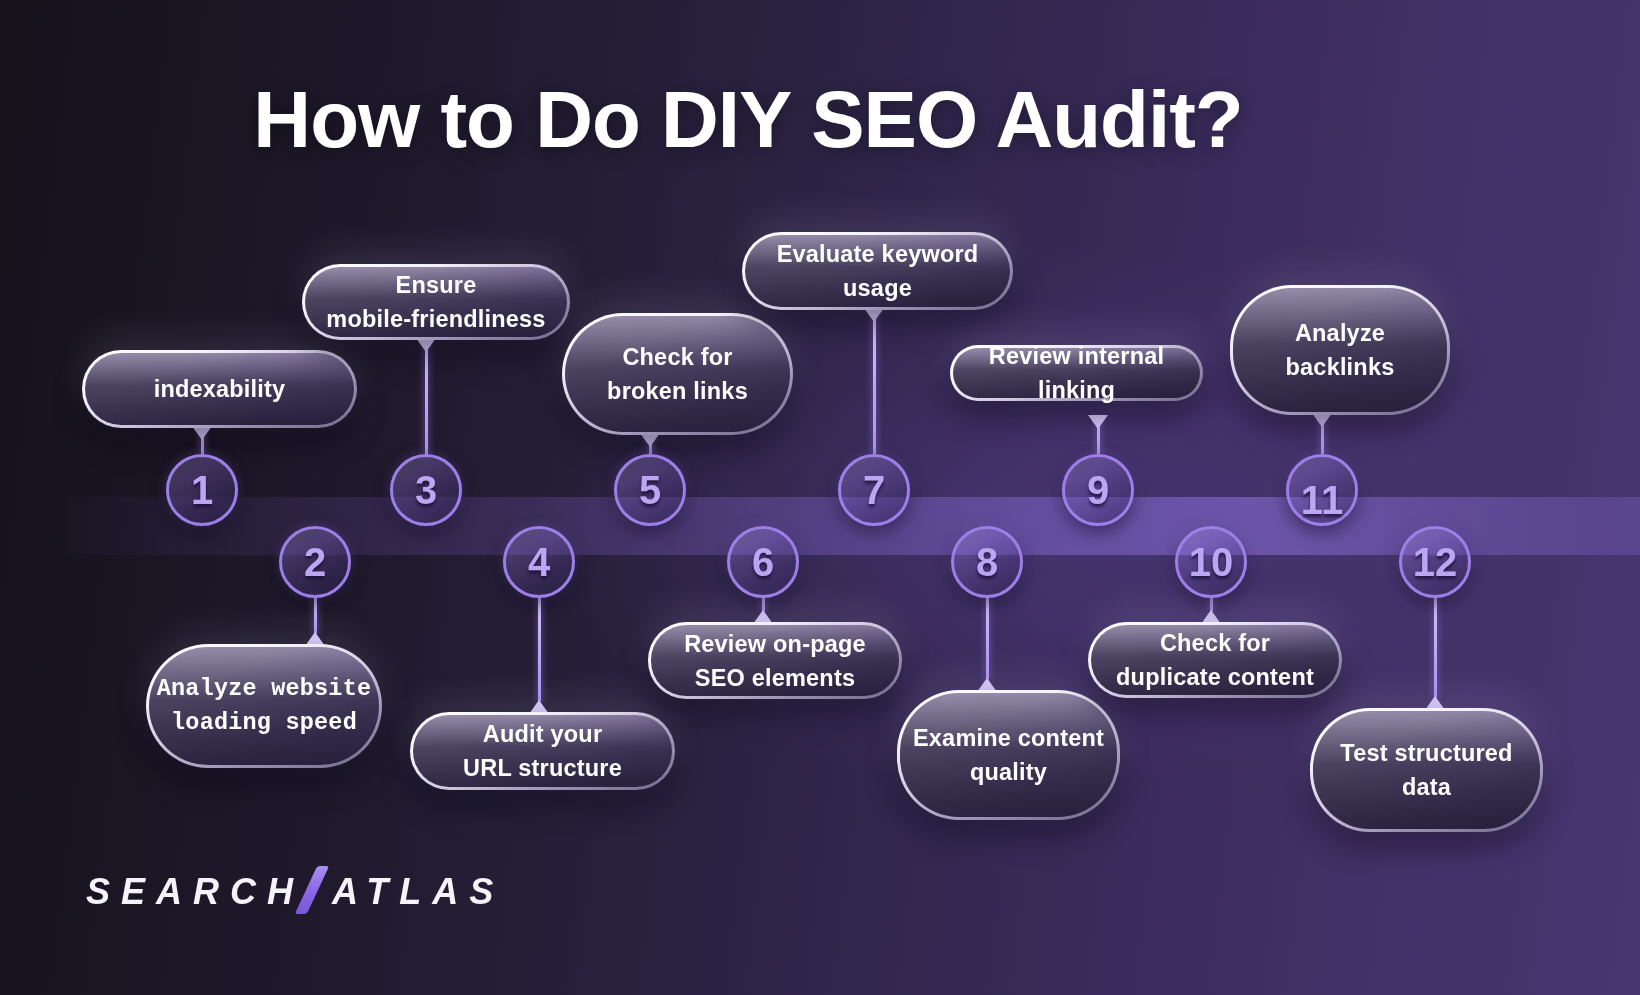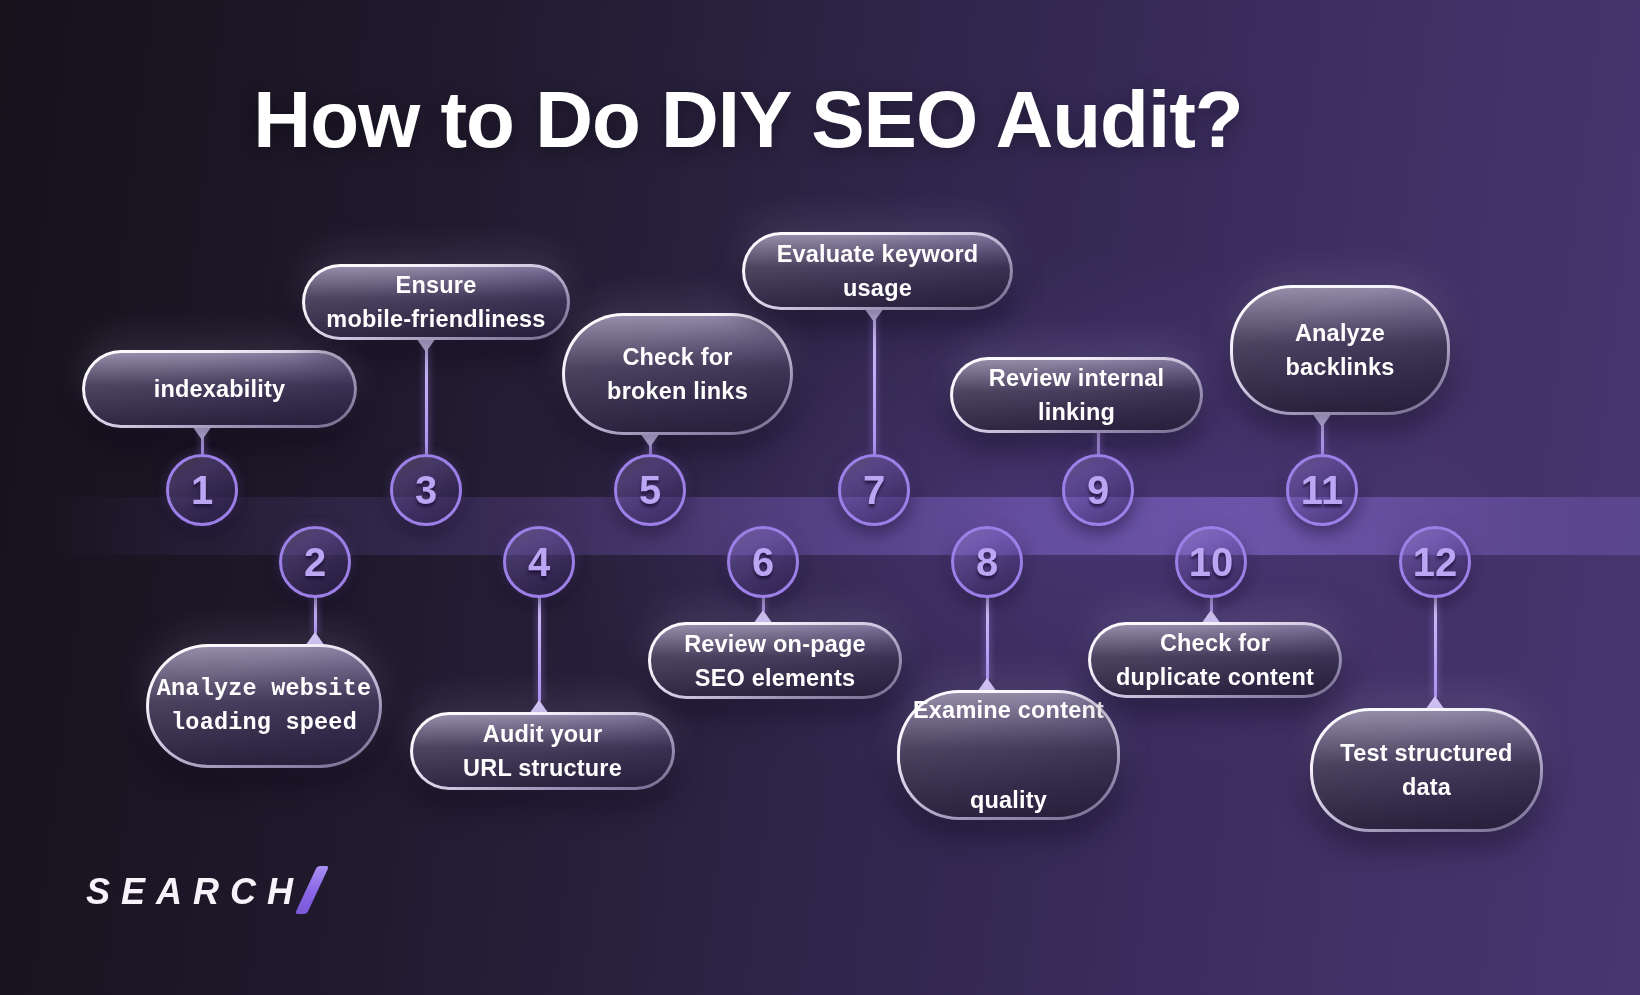--- a/index.html
+++ b/index.html
@@ -102,35 +102,35 @@
     border-right: 10px solid transparent;
   }
   .tip-down { border-top: 14px solid #d6c8fa; }
   .tip-up   { border-bottom: 14px solid #d6c8fa; }
 
   
   .p1  { left: 82px;   top: 350px; width: 275px; height: 78px;  border-radius: 39px; }
   .p3  { left: 302px;  top: 264px; width: 268px; height: 76px;  border-radius: 38px; }
   .p5  { left: 562px;  top: 313px; width: 231px; height: 122px; border-radius: 61px; }
   .p7  { left: 742px;  top: 232px; width: 271px; height: 78px;  border-radius: 39px; }
-  .p9  { left: 950px;  top: 357px; width: 253px; height: 76px;  border-radius: 38px; }
+  .p9  { left: 950px;  top: 345px; width: 253px; height: 56px;  border-radius: 38px; }
   .p11 { left: 1230px; top: 285px; width: 220px; height: 130px; border-radius: 62px; }
   .p2  { left: 146px;  top: 644px; width: 236px; height: 124px; border-radius: 62px; font-family: Liberation Mono, monospace; }
   .p4  { left: 410px;  top: 712px; width: 265px; height: 78px;  border-radius: 39px; }
   .p6  { left: 648px;  top: 622px; width: 254px; height: 77px;  border-radius: 38px; }
-  .p8  { left: 897px;  top: 690px; width: 223px; height: 130px; border-radius: 62px; justify-content: space-between; }
+  .p8  { left: 897px;  top: 690px; width: 223px; height: 130px; border-radius: 62px; }
   .p10 { left: 1088px; top: 622px; width: 254px; height: 76px;  border-radius: 38px; }
   .p12 { left: 1310px; top: 708px; width: 233px; height: 124px; border-radius: 60px; }
 
   .c1  { left: 166px;  top: 454px; }
   .c3  { left: 390px;  top: 454px; }
   .c5  { left: 614px;  top: 454px; }
   .c7  { left: 838px;  top: 454px; }
   .c9  { left: 1062px; top: 454px; }
-  .c11 { left: 1286px; top: 454px; }
+  .c11 { left: 1286px; top: 454px; align-items: flex-end; }
   .c2  { left: 279px;  top: 526px; }
   .c4  { left: 503px;  top: 526px; }
   .c6  { left: 727px;  top: 526px; }
   .c8  { left: 951px;  top: 526px; }
   .c10 { left: 1175px; top: 526px; }
   .c12 { left: 1399px; top: 526px; justify-content: center; }
 
   .l1  { left: 200.5px;  top: 427px; height: 29px; }
   .l3  { left: 424.5px;  top: 339px; height: 117px; }
   .l5  { left: 648.5px;  top: 433px; height: 23px; }
@@ -327,14 +327,15 @@
       <span class="line">data</span>
     </div>
     <div class="circle c12">
       <span class="num">12</span>
     </div>
   </div>
 
   <div class="logo">
     <span class="word">SEARCH</span>
     <span class="slash"></span>
+    <span class="word">ATLAS</span>
   </div>
 </div>
 
 </body></html>

